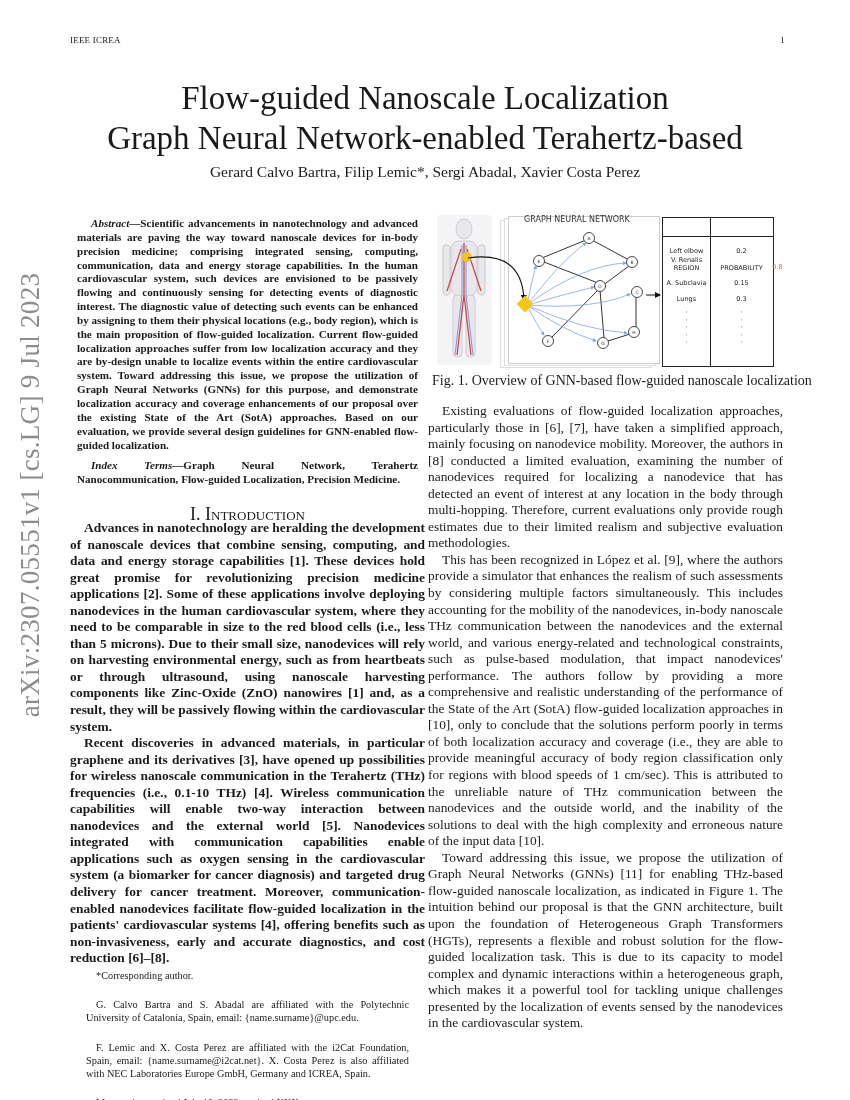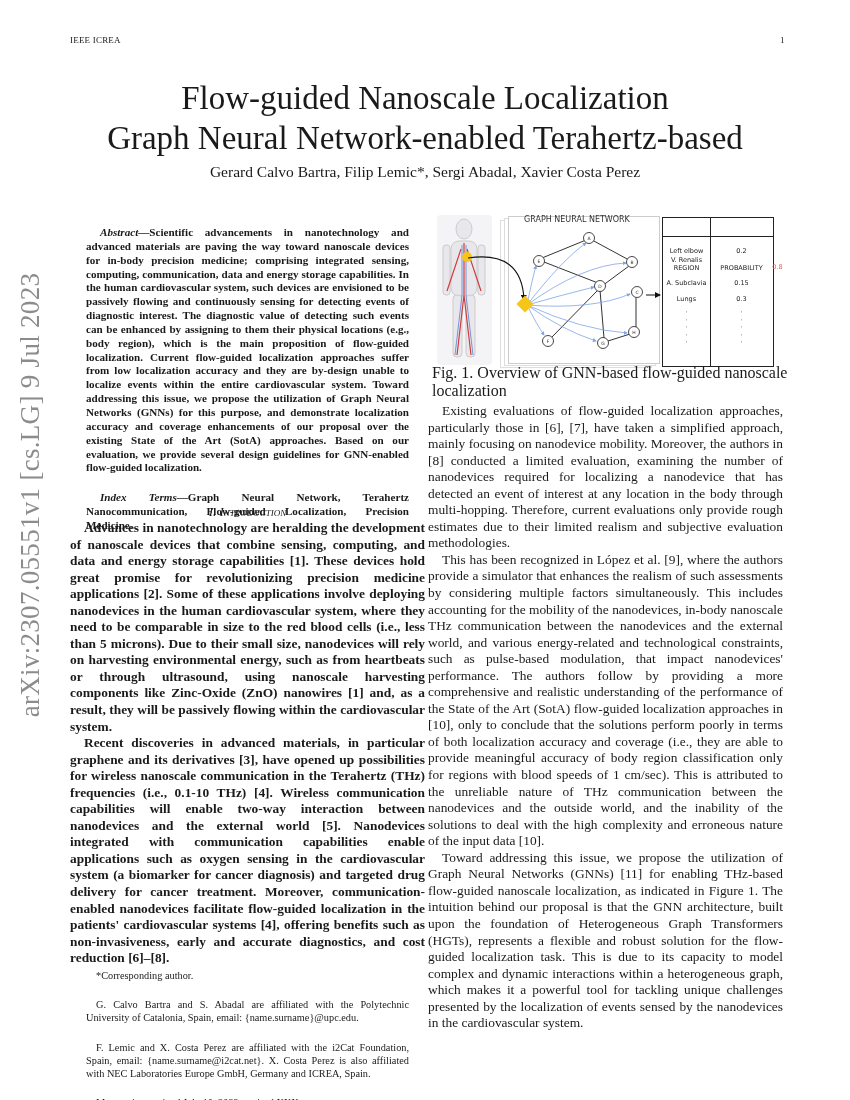--- a/index.html
+++ b/index.html
@@ -11,31 +11,31 @@
            font-size:33px; line-height:40px; font-weight:normal; }
   .authors { position:absolute; left:0; width:850px; top:163px; text-align:center; font-size:15.5px; }
   .arxiv { position:absolute; left:-235px; top:475px; width:540px; height:40px;
            transform:rotate(-90deg); transform-origin:center center;
            font-size:27px; color:#8c8c8c; text-align:center; white-space:nowrap; letter-spacing:0.3px; }
   .col { position:absolute; width:355px; text-align:justify; }
   .col-left { left:70px;font-weight:bold; }
   .col-right { left:428px; }
   .abstract { top:210px; font-size:11.1px; line-height:13.85px; font-weight:bold; }
   .abstract i { font-weight:bold; }
-  .abstract p { margin:16px; text-indent:14px; }
+  .abstract p { margin:7px; text-indent:14px; }
   .index { margin-top:6px !important; }
-  .section-h { position:absolute; left:70px; width:355px; top:504px; text-align:center; font-size:13px;font-style:italic; }
+  .section-h { position:absolute; left:70px; width:355px; top:504px; text-align:center; font-size:18px; }
   .section-h .sc { font-variant:small-caps; }
   .body-l { top:520px; font-size:13.4px; line-height:16.55px; }
   .body-l p, .body-r p { margin:0; text-indent:14px; }
   .body-r p { margin-bottom:0; }
   .body-r { top:403px; font-size:13.4px; line-height:16.55px; }
   .footnote { position:absolute; left:70px; width:355px; top:953px; font-size:10.3px; line-height:13.2px; text-align:justify; }
   .footnote p { margin:16px; text-indent:10px; }
-  .caption { position:absolute; left:432px; top:364px; font-size:16px; }
+  .caption { position:absolute; left:432px; top:373px; font-size:14px; }
   .figure { position:absolute; left:432px; top:210px; width:340px; height:160px; }
   .body-fig { position:absolute; left:5px; top:5px; width:55px; height:150px; background:#f4f4f6; border-radius:4px; }
   .stack { position:absolute; border:1px solid #ddd; background:#fff; }
   .gnn-label { position:absolute; left:92px; top:5px; font-family:"DejaVu Sans", sans-serif; font-size:8px; color:#333; }
   .tbl { position:absolute; left:230px; top:7px; width:110px; height:148px; border:1px solid #222; font-family:"DejaVu Sans", sans-serif; }
   .tbl .vline { position:absolute; left:47px; top:0; bottom:0; border-left:1px solid #222; }
   .tbl .hline { position:absolute; left:0; right:0; top:18px; border-top:1px solid #222; }
   .tbl .th { position:absolute; top:5px; font-size:6.5px; text-align:center;margin-top:41px; }
   .tbl .cell { position:absolute; font-size:6.5px; text-align:center; }
   .tbl .dots { position:absolute; font-size:6px; text-align:center; line-height:7.5px; }

